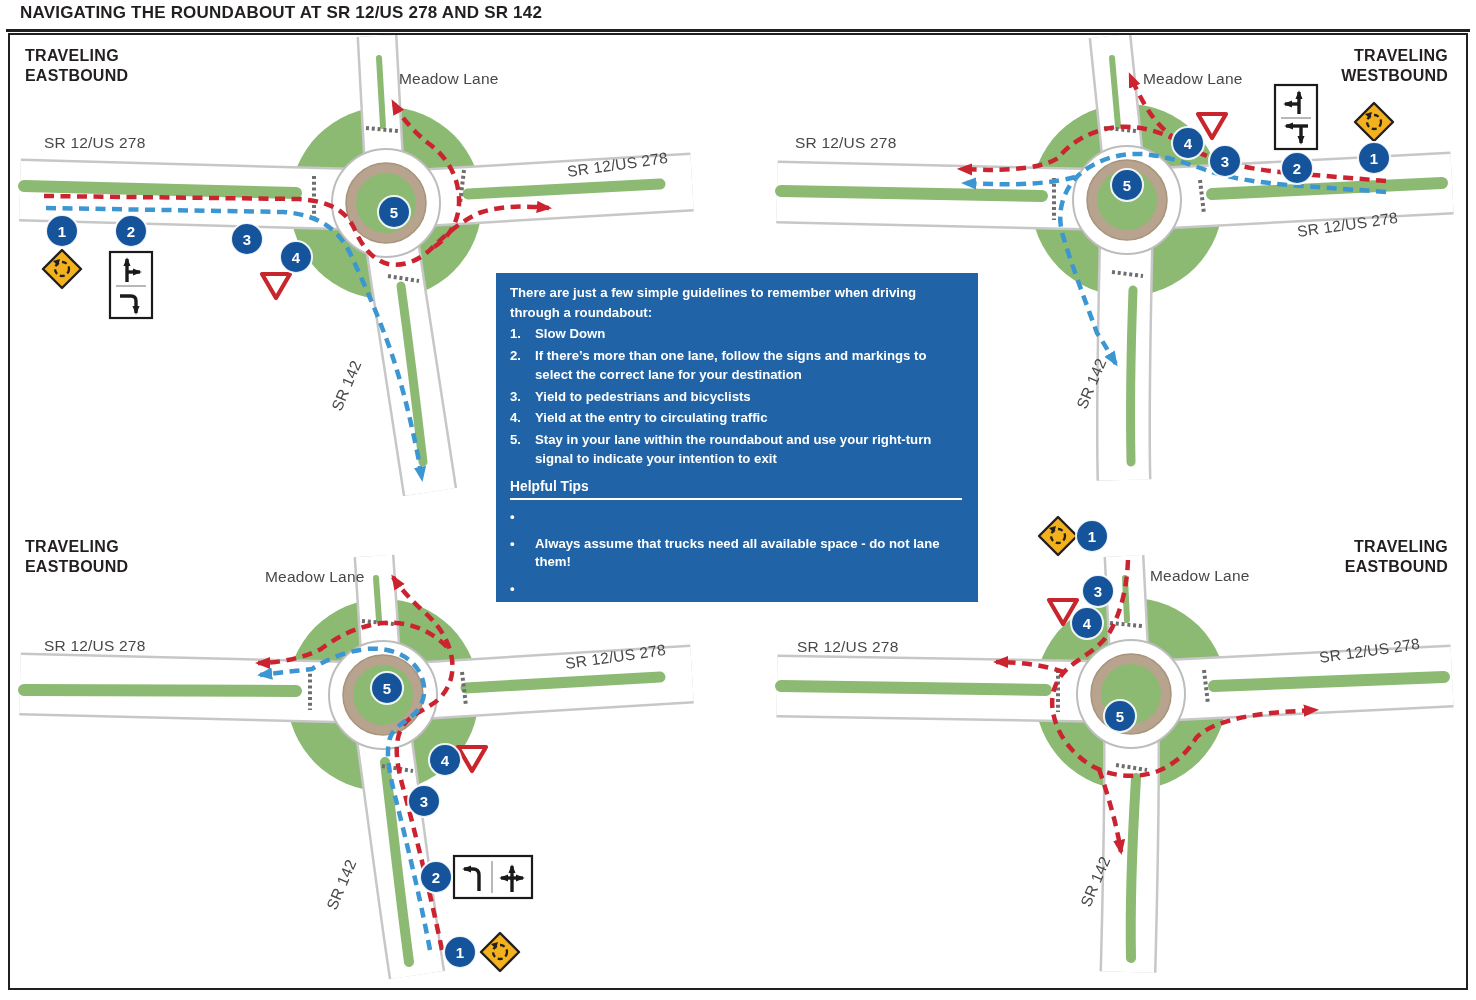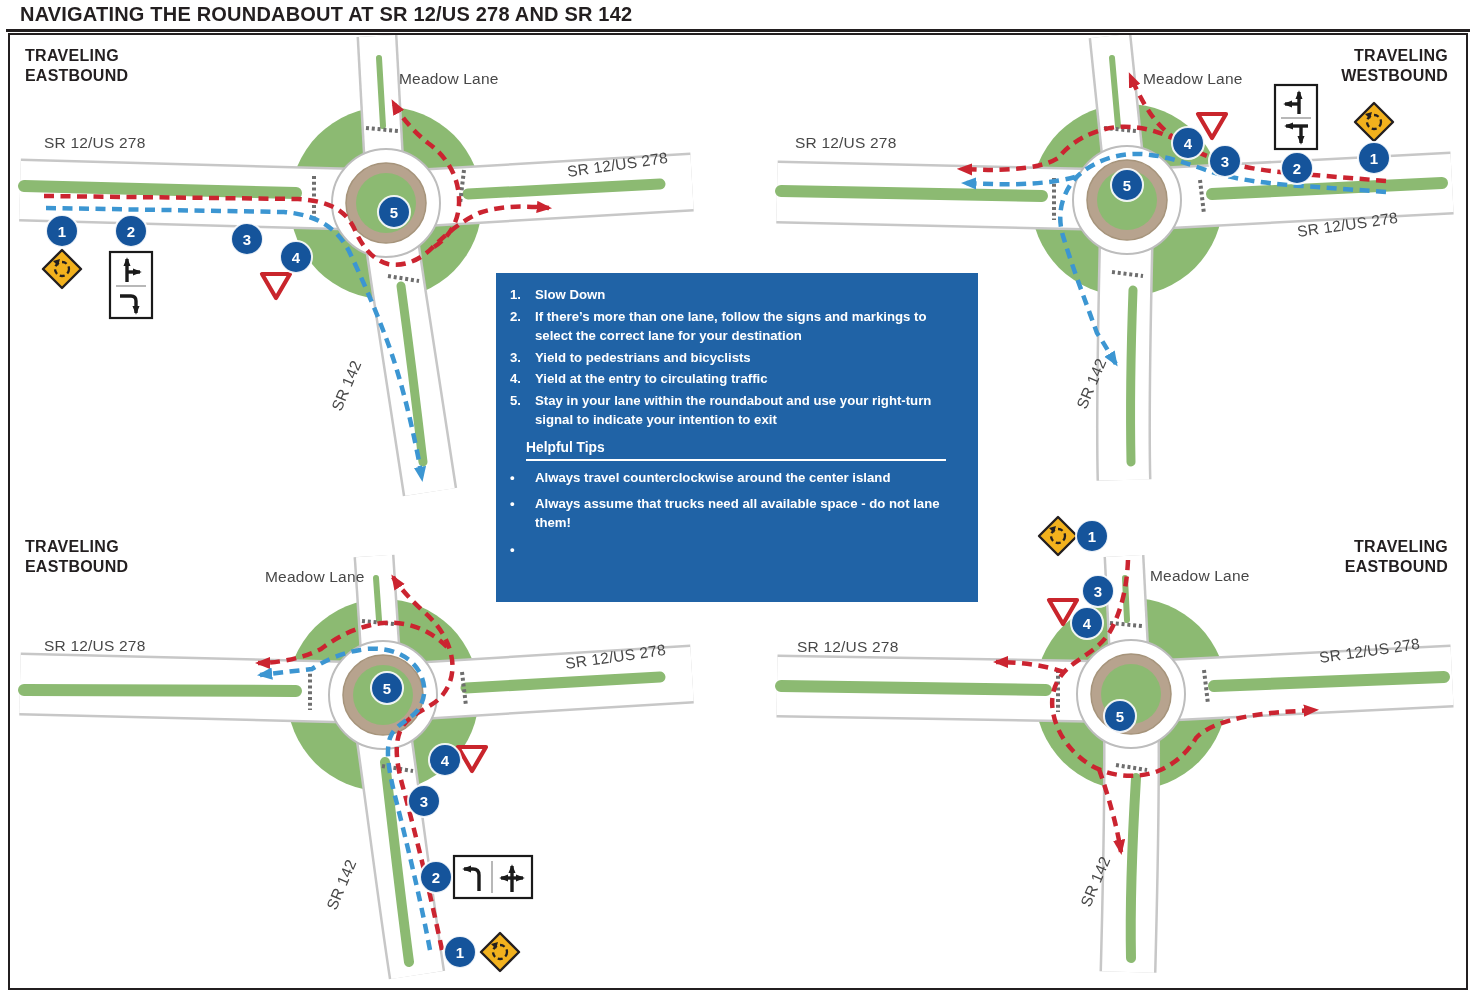--- a/index.html
+++ b/index.html
@@ -1,35 +1,35 @@
 <!DOCTYPE html>
 <html><head>
 <meta charset="utf-8">
 <style>
   html,body{margin:0;padding:0;background:#fff}
   body{width:1476px;height:1000px;font-family:"Liberation Sans",sans-serif;color:#231f20}
   .page{position:relative;width:1476px;height:1000px;overflow:hidden;background:#fff}
-  #page-title{position:absolute;left:20px;top:3px;margin:0;font-size:20px;font-weight:700;letter-spacing:.2px;white-space:nowrap}
+  #page-title{position:absolute;left:20px;top:3px;margin:0;font-size:17px;font-weight:700;letter-spacing:.2px;white-space:nowrap}
   .title-rule{position:absolute;left:6px;top:29px;width:1464px;height:3px;background:#231f20}
   .board{position:absolute;left:8px;top:33px;width:1456px;height:953px;border:2px solid #231f20;background:#fff}
   .board svg{position:absolute;left:0;top:0}
   .qh{position:absolute;line-height:1.25;z-index:5}
   .qh .s{font-size:16px;font-weight:700;letter-spacing:.3px}
   .qh .b{font-size:16px;font-weight:700;letter-spacing:.2px}
   #qh-eastbound{left:25px;top:46px}
   #qh-westbound{right:28px;top:46px;text-align:right}
   #qh-northbound{left:25px;top:537px}
   #qh-southbound{right:28px;top:537px;text-align:right}
   .info{position:absolute;left:496px;top:273px;width:482px;height:329px;background:#2063a6;color:#fff;
         box-sizing:border-box;padding:10px 16px 8px 14px;font-weight:700;z-index:6}
   .info p{margin:0;font-size:13.2px;line-height:1.48}
   .info ol{list-style:none;margin:2px 0 0;padding:0}
   .info ol li{display:flex;font-size:13.2px;line-height:1.48;margin-top:2px}
   .info .num{flex:0 0 25px}
-  .info h3{margin:10px 16px 0;font-size:13.8px;border-bottom:2px solid #fff;padding-bottom:4px;font-weight:700}
+  .info h3{margin:10px 0 0;font-size:13.8px;border-bottom:2px solid #fff;padding-bottom:4px;font-weight:700}
   .info ul{list-style:none;margin:8px 0 0;padding:0}
   .info ul li{display:flex;font-size:13.2px;line-height:1.42;margin-top:8px}
   .info .blt{flex:0 0 25px}
 </style>
 </head>
 <body>
 
 <div class="page">
   <h1 id="page-title">NAVIGATING THE ROUNDABOUT AT SR 12/US 278 AND SR 142</h1>
   <div class="title-rule"></div>
@@ -309,20 +309,21 @@
   <div class="qh" id="qh-northbound">
     <div class="s">TRAVELING</div>
     <div class="b">EASTBOUND</div>
   </div>
   <div class="qh" id="qh-southbound">
     <div class="s">TRAVELING</div>
     <div class="b">EASTBOUND</div>
   </div>
 
   <div class="info">
+    <p>There are just a few simple guidelines to remember when driving through a roundabout:</p>
     <ol id="guideline-list">
         <li>
           <span class="num">1.</span>
           <span>Slow Down</span>
         </li>
         <li>
           <span class="num">2.</span>
           <span>If there’s more than one lane, follow the signs and markings to select the correct lane for your destination</span>
         </li>
         <li>
@@ -335,21 +336,20 @@
         </li>
         <li>
           <span class="num">5.</span>
           <span>Stay in your lane within the roundabout and use your right-turn signal to indicate your intention to exit</span>
         </li>
       </ol>
     <h3>Helpful Tips</h3>
     <ul id="tips-list">
         <li>
           <span class="blt">•</span>
-          <span>Always travel counterclockwise around the center island</span>
         </li>
         <li>
           <span class="blt">•</span>
           <span>Always assume that trucks need all available space - do not lane them!</span>
         </li>
         <li>
           <span class="blt">•</span>
         </li>
       </ul>
   </div>

